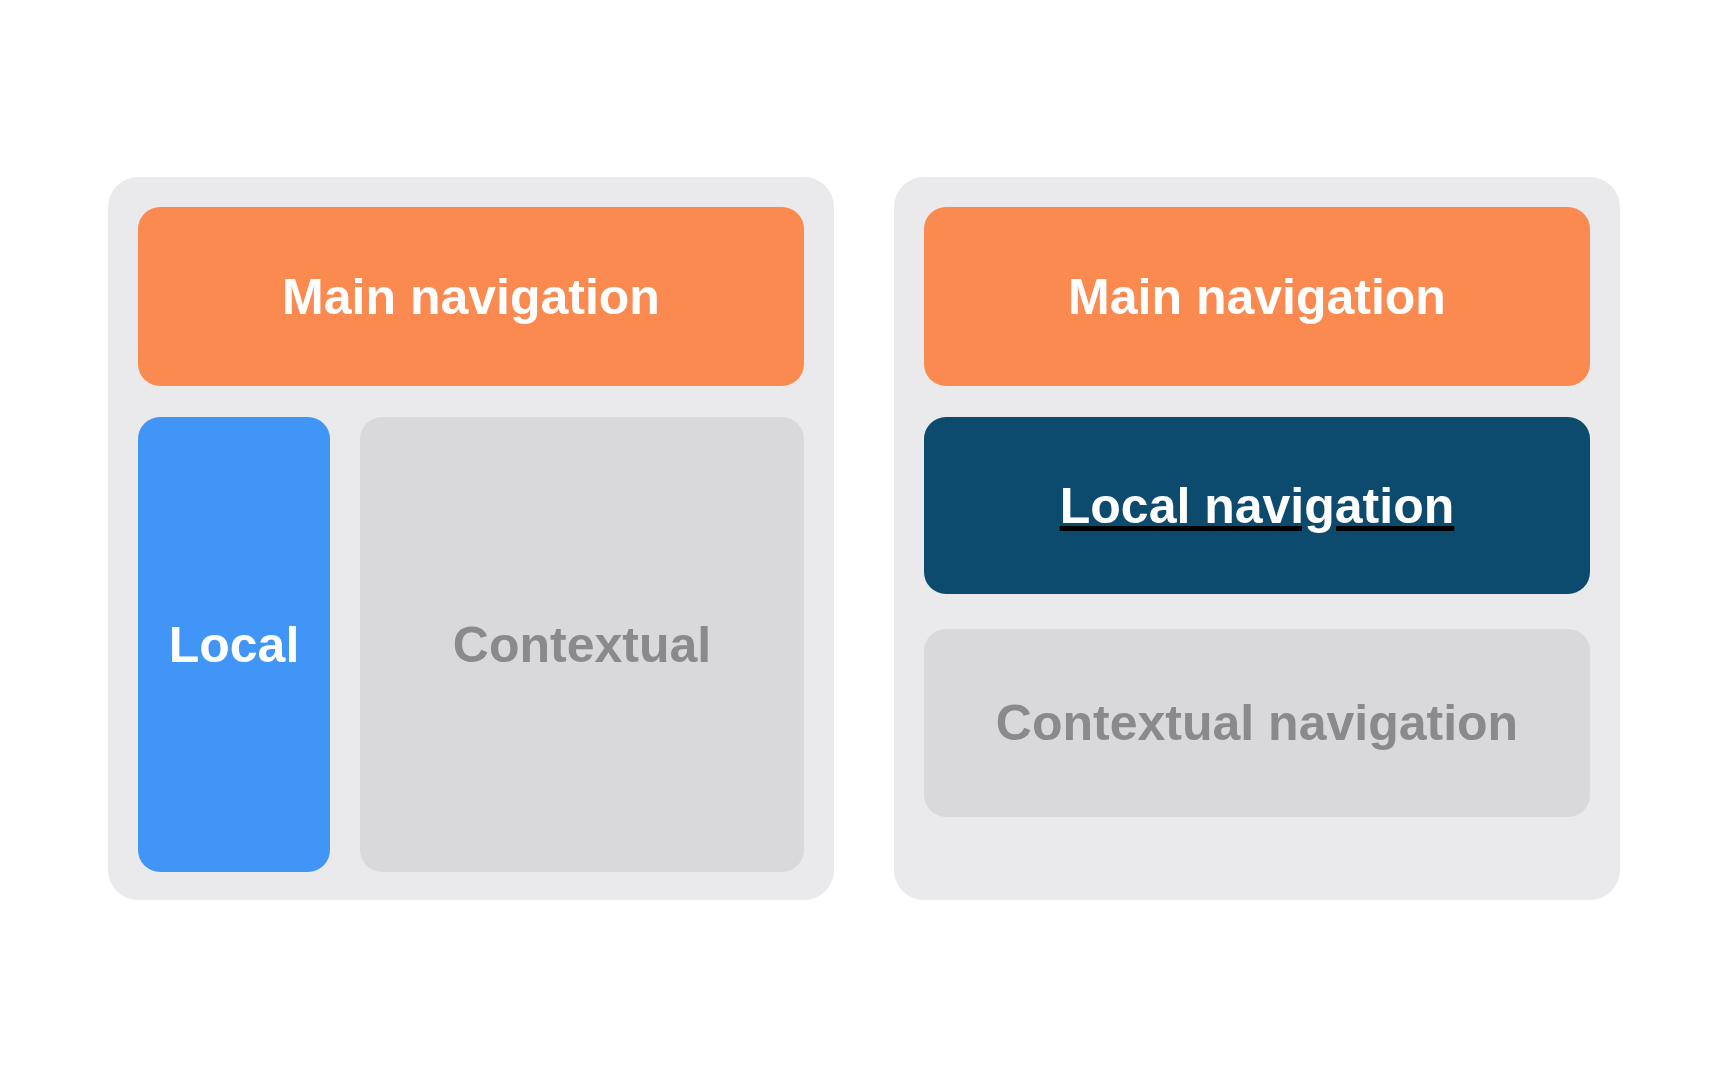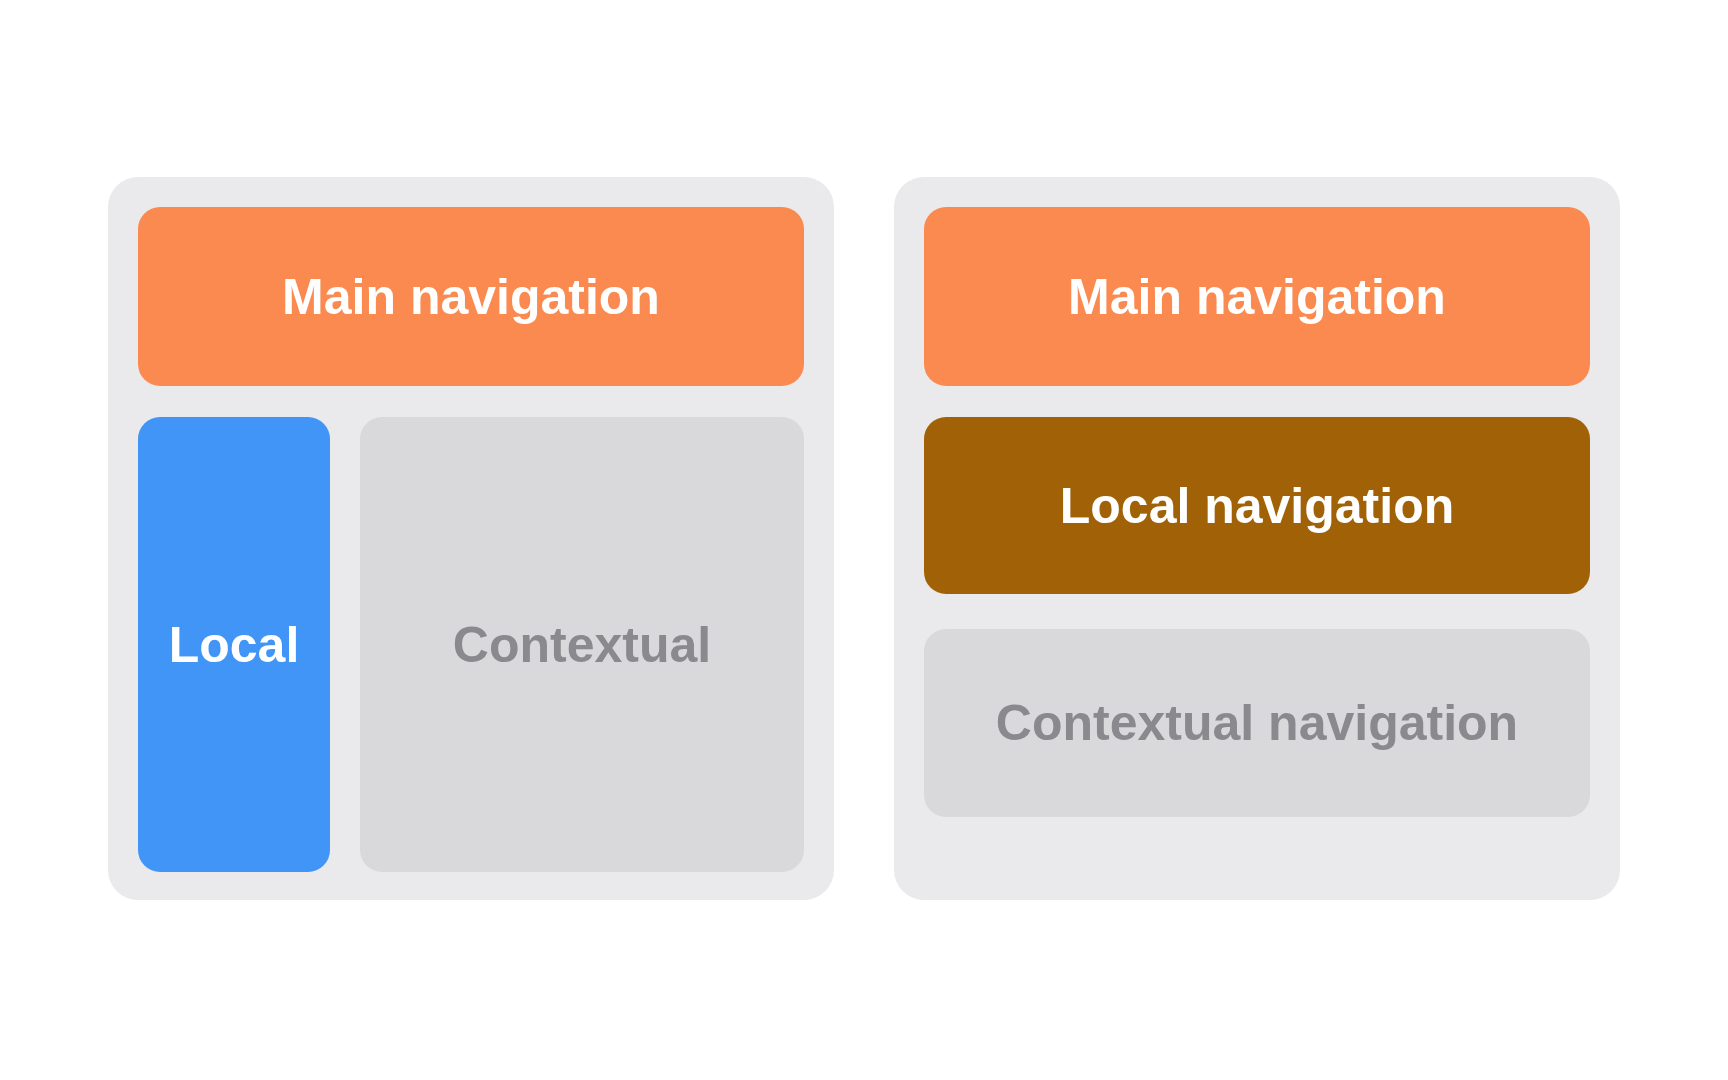--- a/index.html
+++ b/index.html
@@ -72,21 +72,21 @@
       <span class="block-label" style="color: rgb(138, 138, 142);">Contextual</span>
     </div>
   </div>
 
   <div class="panel panel-right" style="background-color: rgb(234, 234, 236);">
 
     <div class="block pr-main" style="background-color: rgb(250, 138, 80);">
       <span class="block-label" style="color: rgb(255, 255, 255);">Main navigation</span>
     </div>
 
-    <div class="block pr-local" style="background-color: #a16207;">
+    <div class="block pr-local" style="background-color: #0c4a6e; text-decoration: underline;">
       <span class="block-label" style="color: rgb(255, 255, 255);">Local navigation</span>
     </div>
 
     <div class="block pr-contextual" style="background-color: rgb(217, 217, 219);">
       <span class="block-label" style="color: rgb(138, 138, 142);">Contextual navigation</span>
     </div>
   </div>
 
 </div>
 

